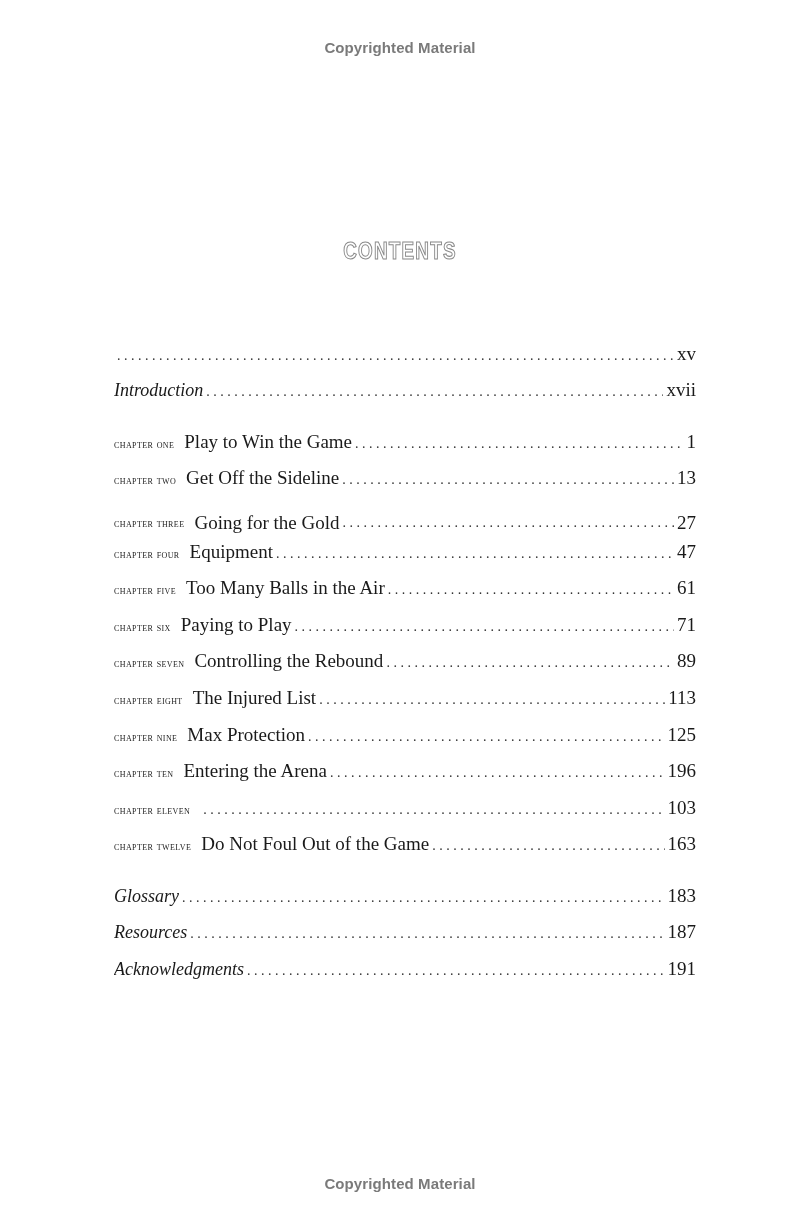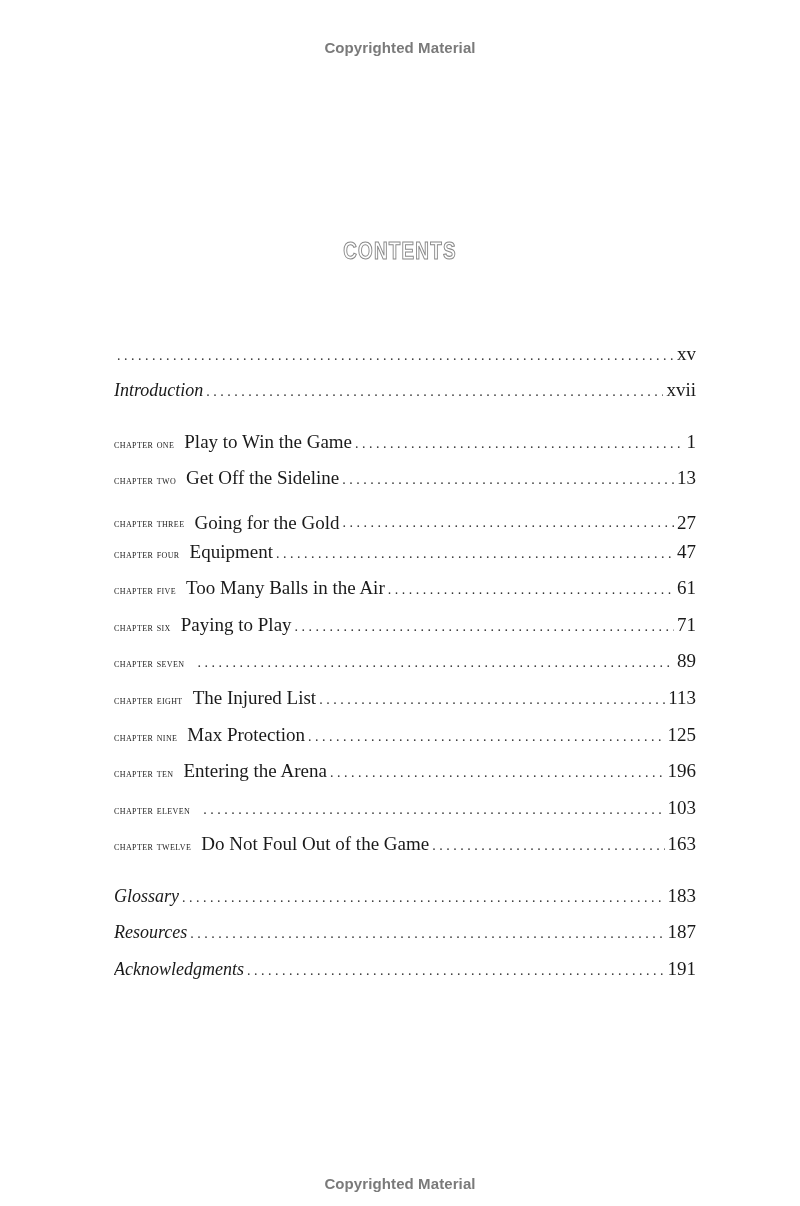--- a/index.html
+++ b/index.html
@@ -145,20 +145,21 @@
     <span class="page-num">61</span>
   </div>
   <div class="row" style="top:612px;">
     <span class="chap-label">CHAPTER SIX</span>
     <span class="entry-title">Paying to Play</span>
     <span class="leader"></span>
     <span class="page-num">71</span>
   </div>
   <div class="row" style="top:648px;">
     <span class="chap-label">CHAPTER SEVEN</span>
+    <span class="entry-title">Controlling the Rebound</span>
     <span class="leader"></span>
     <span class="page-num">89</span>
   </div>
   <div class="row" style="top:685px;">
     <span class="chap-label">CHAPTER EIGHT</span>
     <span class="entry-title">The Injured List</span>
     <span class="leader"></span>
     <span class="page-num">113</span>
   </div>
   <div class="row" style="top:722px;">

